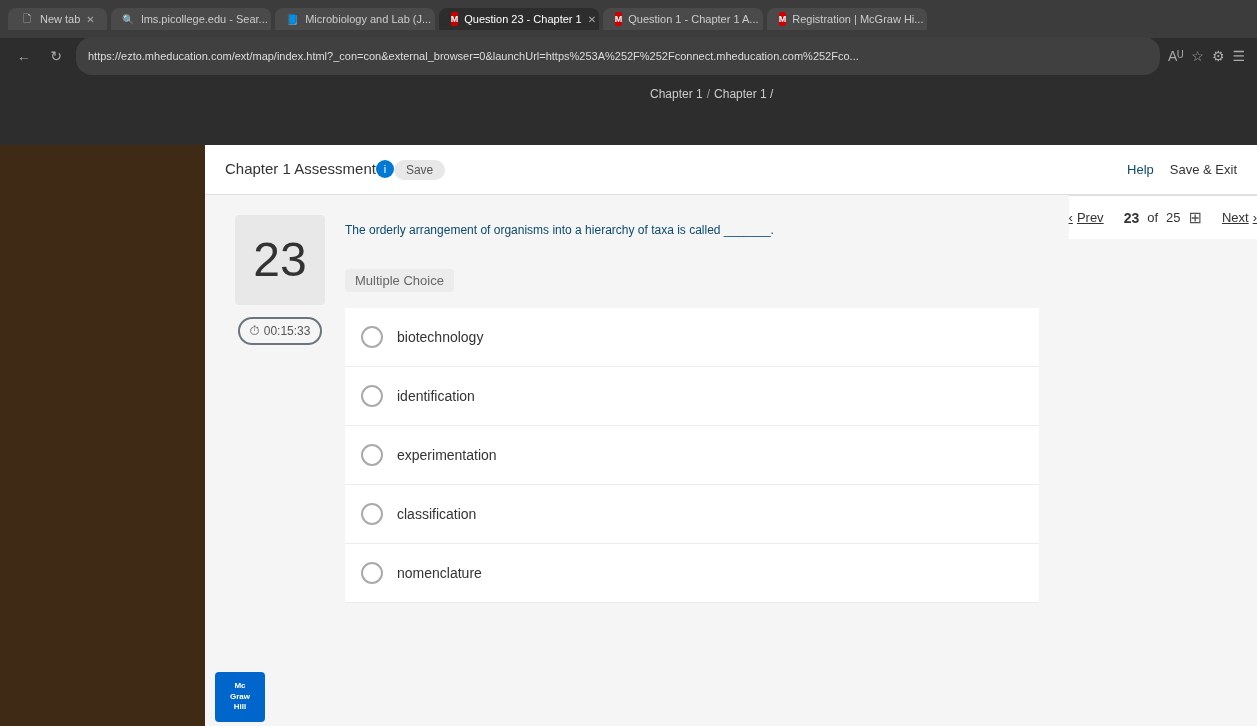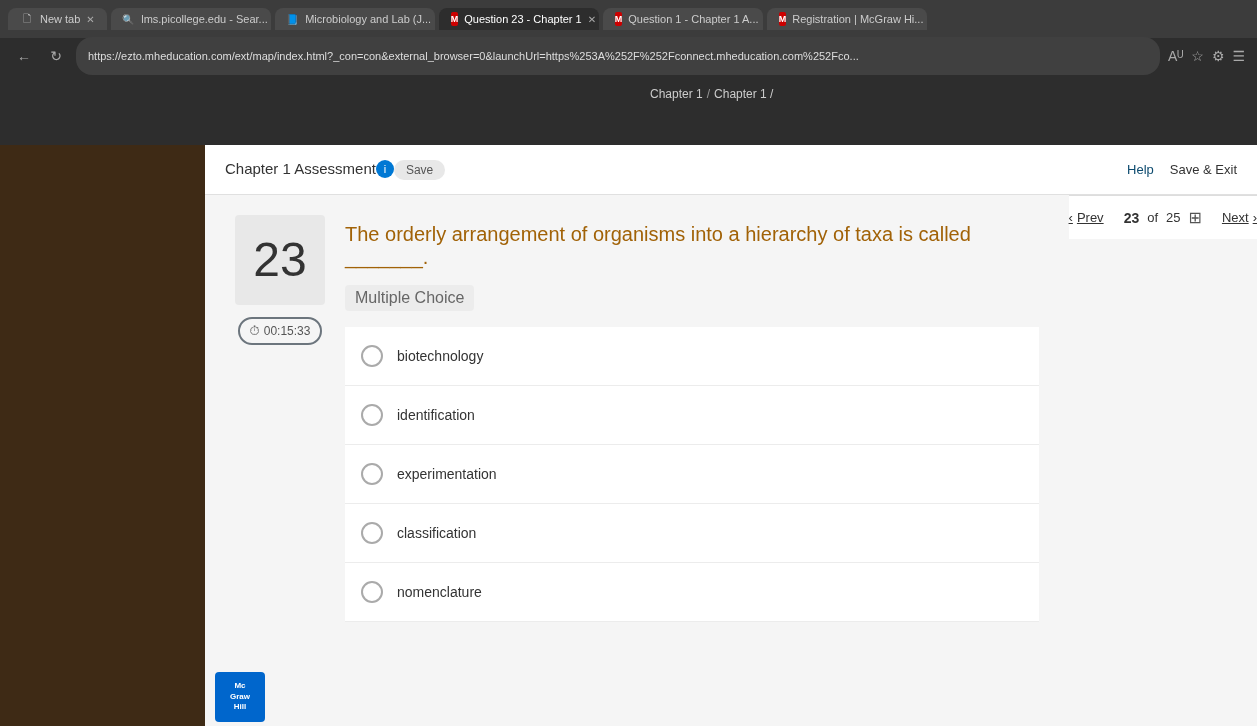--- a/index.html
+++ b/index.html
@@ -226,28 +226,28 @@
 
     .timer-icon {
       font-size: 13px;
     }
 
     .question-body {
       flex: 1;
     }
 
     .question-text {
-      font-size: 20px;
-      color: #a16207;
-      margin-bottom: 16px;
+      font-size: 12px;
+      color: #0c4a6e;
+      margin-bottom: 32px;
       padding-top: 8px;
     }
 
     .question-type-label {
-      font-size: 16px;
+      font-size: 13px;
       color: #666;
       background: #ececec;
       padding: 4px 10px;
       border-radius: 4px;
       display: inline-block;
       margin-bottom: 16px;
     }
 
     .choices-list {
       list-style: none;

